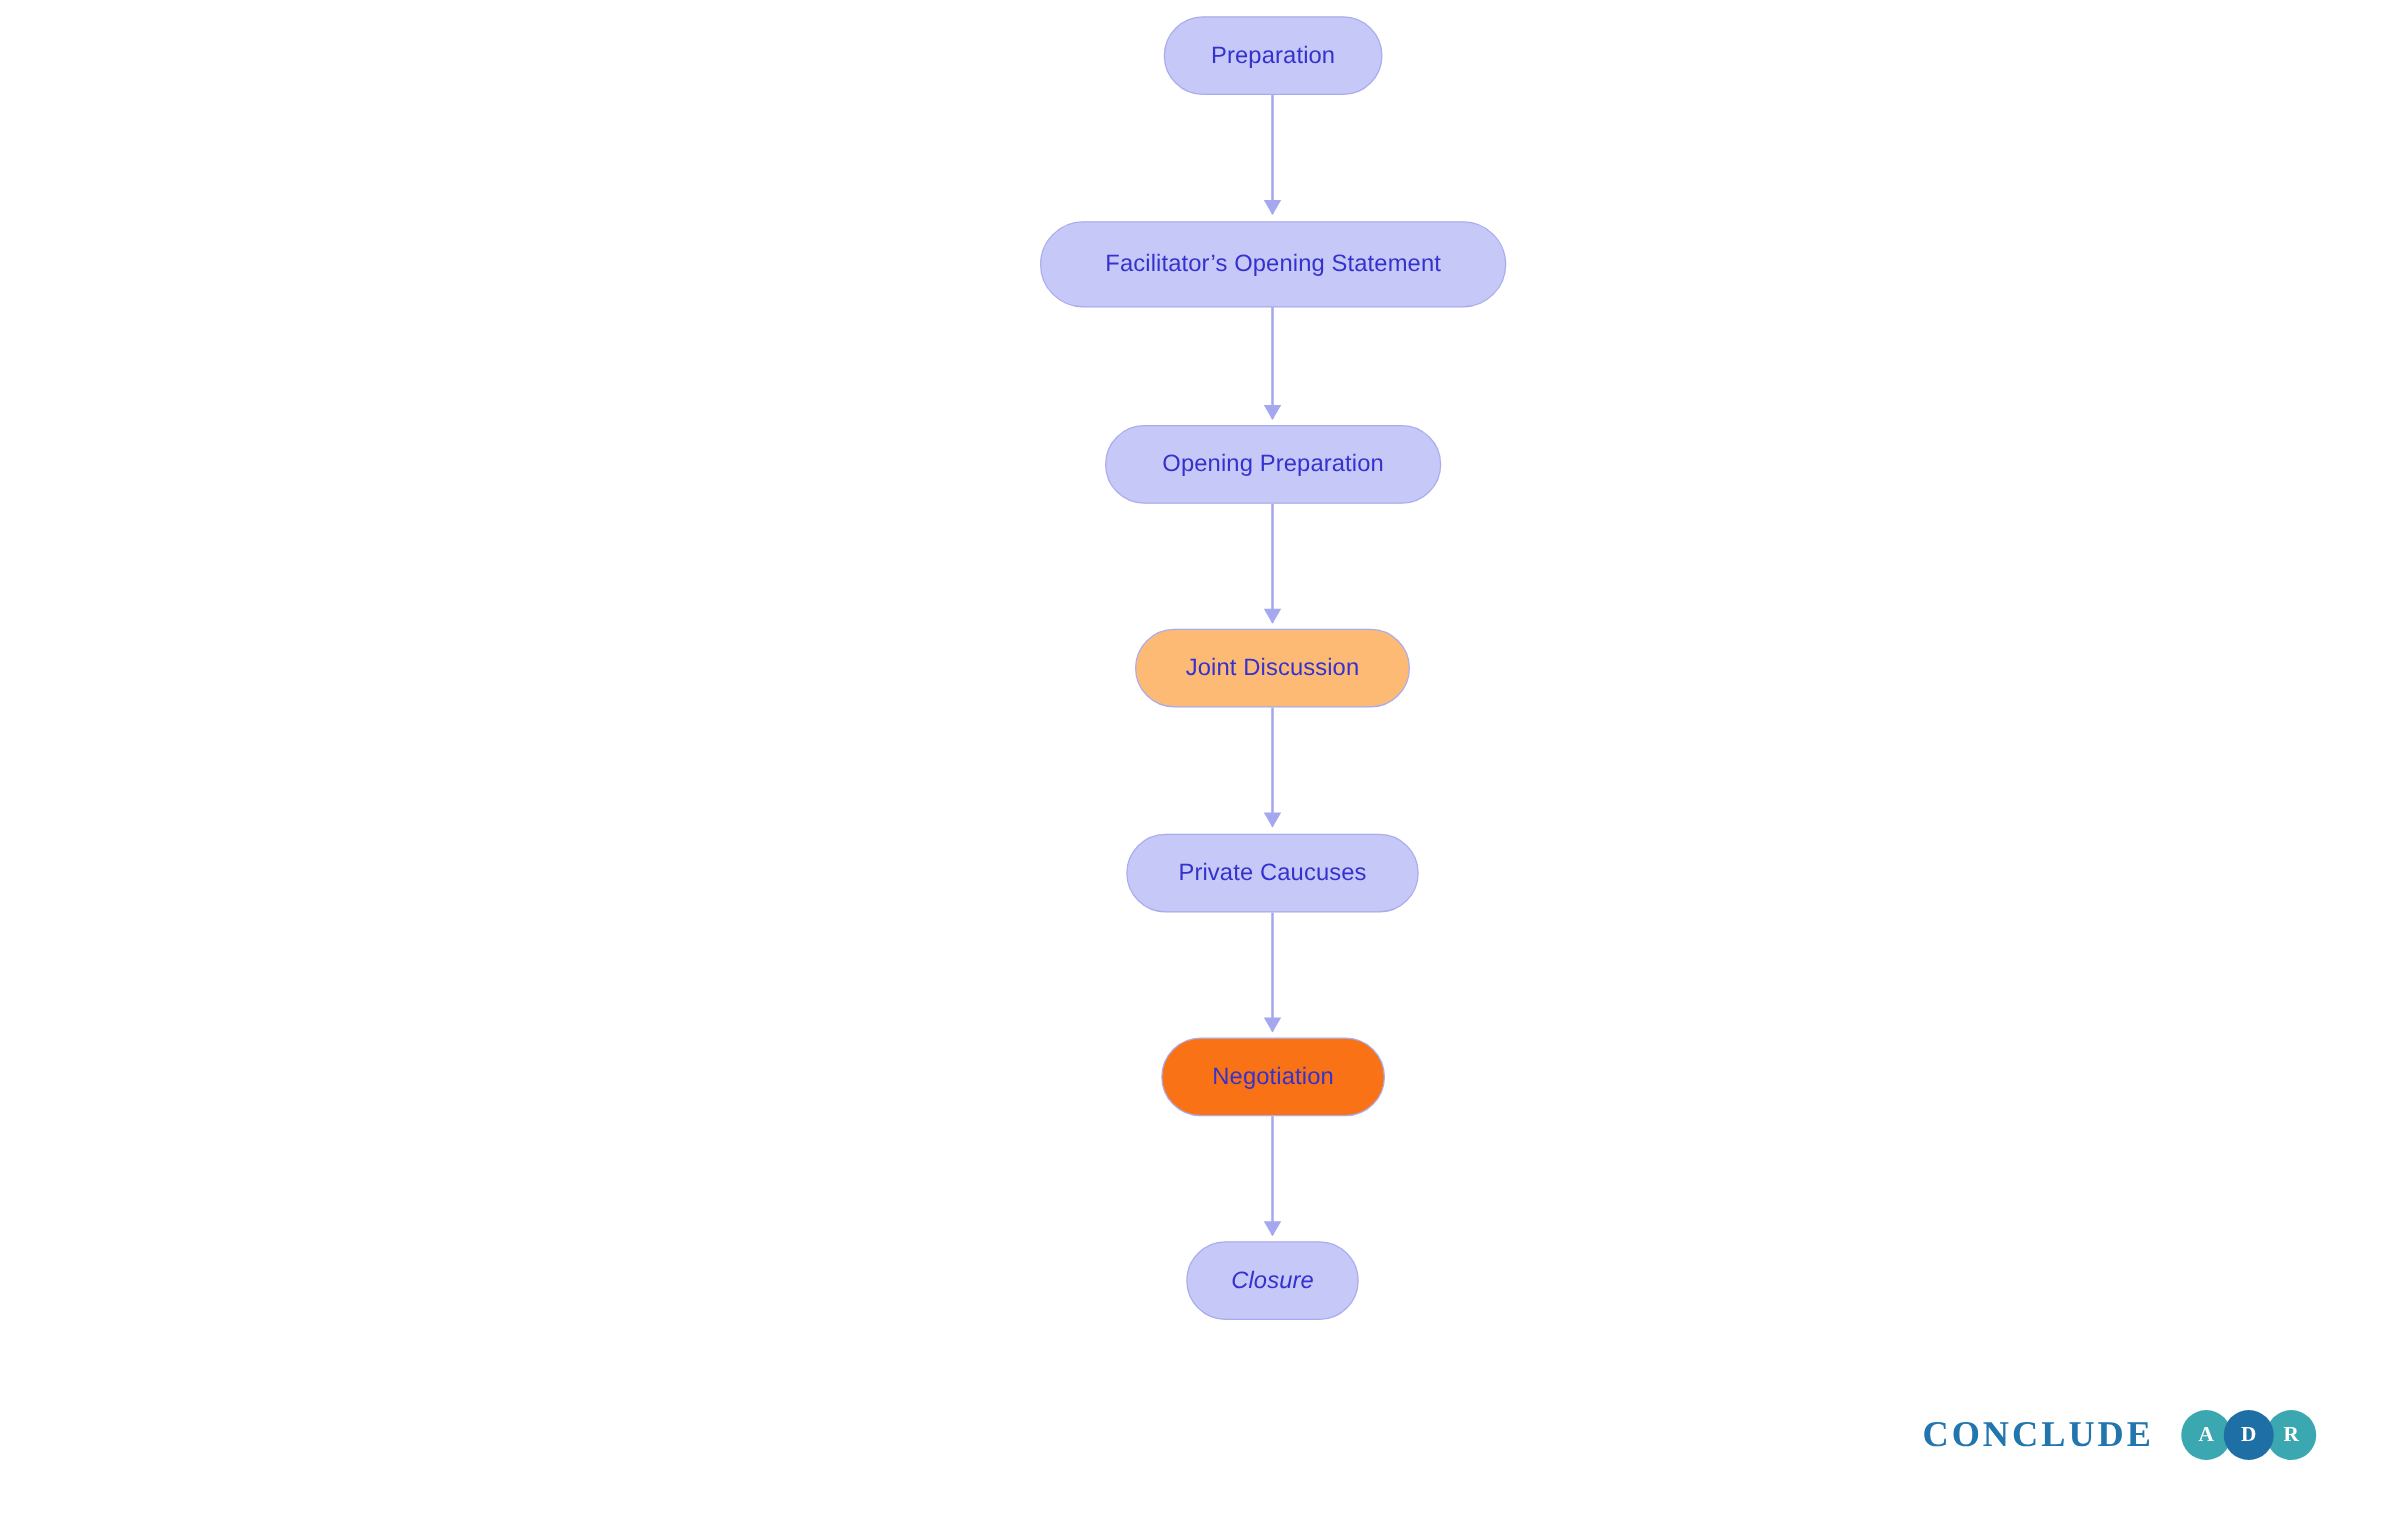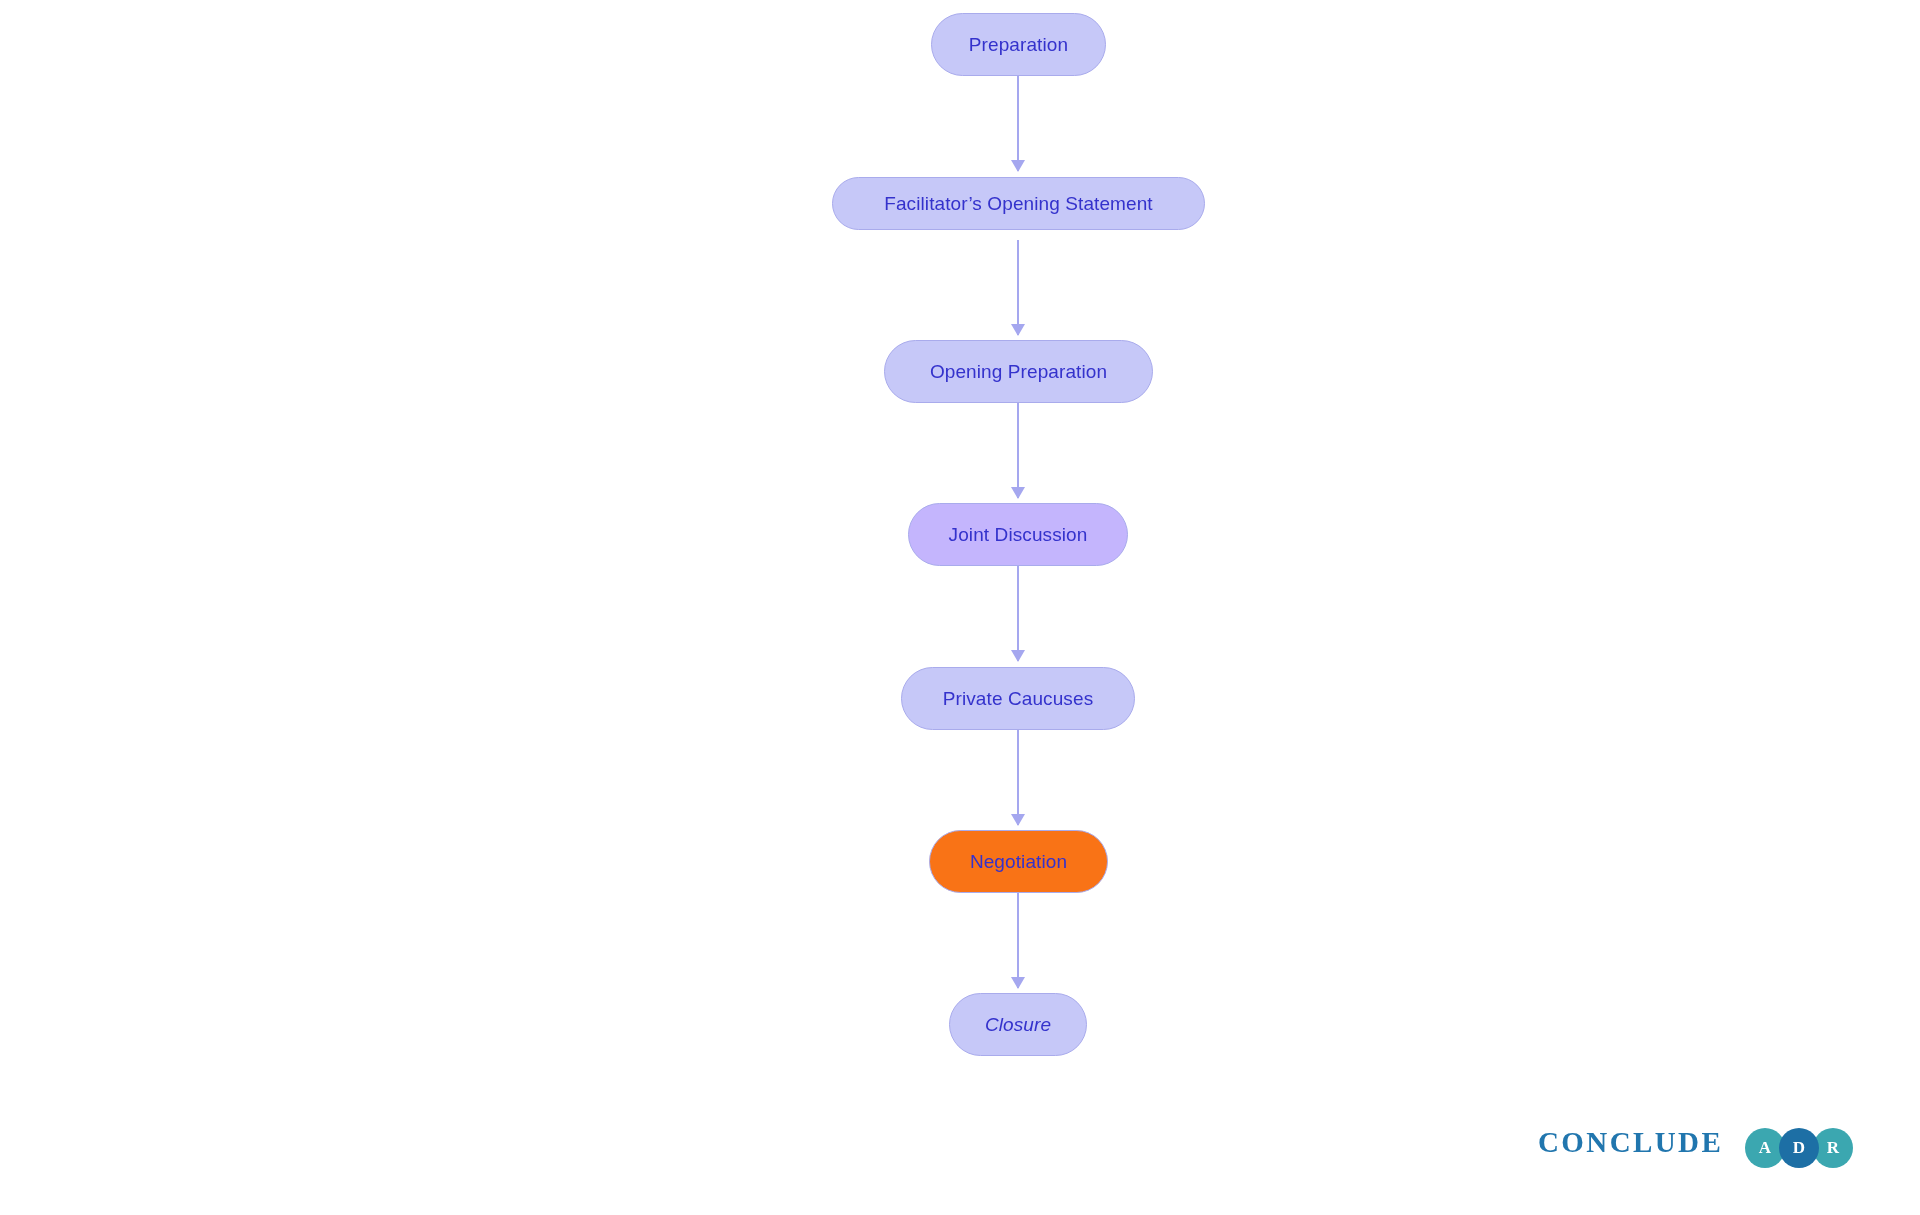--- a/index.html
+++ b/index.html
@@ -67,20 +67,21 @@
     border-right: 7.5px solid transparent;
     border-top: 12px solid #a5a7ef;
   }
 
   
   #brand-logo {
     position: absolute;
     left: 1538px;
     top: 1128px;
     display: flex;
+    align-items: center;
     gap: 22px;
   }
   #brand-wordmark {
     font-family: "Liberation Serif", serif;
     font-size: 29px;
     font-weight: 700;
     letter-spacing: 2.4px;
     color: #2176ae;
     line-height: 1;
     white-space: nowrap;
@@ -116,27 +117,27 @@
       <div class="edge" style="left: 970px; top: 240px; height: 95px; background: rgb(165, 167, 239);"></div>
       <div class="edge" style="left: 970px; top: 403px; height: 95px; background: rgb(165, 167, 239);"></div>
       <div class="edge" style="left: 970px; top: 566px; height: 95px; background: rgb(165, 167, 239);"></div>
       <div class="edge" style="left: 970px; top: 730px; height: 95px; background: rgb(165, 167, 239);"></div>
       <div class="edge" style="left: 970px; top: 893px; height: 95px; background: rgb(165, 167, 239);"></div>
     </div>
   <div id="node-layer">
       <div class="node" style="left: 883px; top: 13px; width: 175px; height: 63px; background: rgb(198, 200, 248); border-color: rgb(169, 171, 236); color: rgb(52, 50, 204);">
         <span class="node-label">Preparation</span>
       </div>
-      <div class="node" style="left: 784px; top: 177px; width: 373px; height: 53px; background: rgb(198, 200, 248); border-color: rgb(169, 171, 236); color: rgb(52, 50, 204);">
+      <div class="node" style="left: 784px; top: 177px; width: 373px; height: 69px; background: rgb(198, 200, 248); border-color: rgb(169, 171, 236); color: rgb(52, 50, 204);">
         <span class="node-label">Facilitator’s Opening Statement</span>
       </div>
       <div class="node" style="left: 836px; top: 340px; width: 269px; height: 63px; background: rgb(198, 200, 248); border-color: rgb(169, 171, 236); color: rgb(52, 50, 204);">
         <span class="node-label">Opening Preparation</span>
       </div>
-      <div class="node" style="left: 860px; top: 503px; width: 220px; height: 63px; background: #c4b5fd; border-color: rgb(169, 171, 236); color: rgb(52, 50, 204);">
+      <div class="node" style="left: 860px; top: 503px; width: 220px; height: 63px; background: #fdba74; border-color: rgb(169, 171, 236); color: rgb(52, 50, 204);">
         <span class="node-label">Joint Discussion</span>
       </div>
       <div class="node" style="left: 853px; top: 667px; width: 234px; height: 63px; background: rgb(198, 200, 248); border-color: rgb(169, 171, 236); color: rgb(52, 50, 204);">
         <span class="node-label">Private Caucuses</span>
       </div>
       <div class="node" style="left: 881px; top: 830px; width: 179px; height: 63px; background: #f97316; border-color: rgb(169, 171, 236); color: rgb(52, 50, 204);">
         <span class="node-label">Negotiation</span>
       </div>
       <div class="node" style="left: 901px; top: 993px; width: 138px; height: 63px; background: rgb(198, 200, 248); border-color: rgb(169, 171, 236); color: rgb(52, 50, 204); font-style: italic;">
         <span class="node-label">Closure</span>

